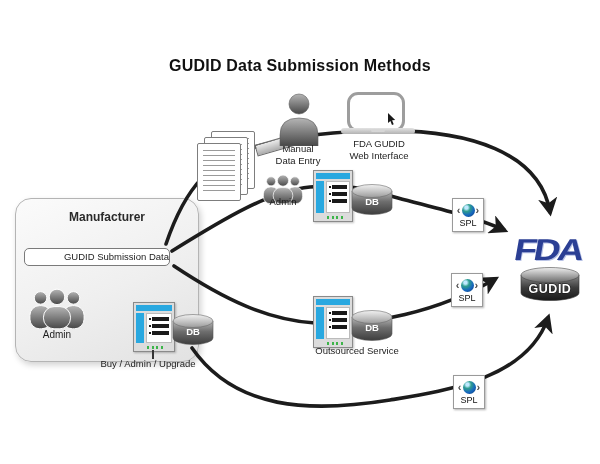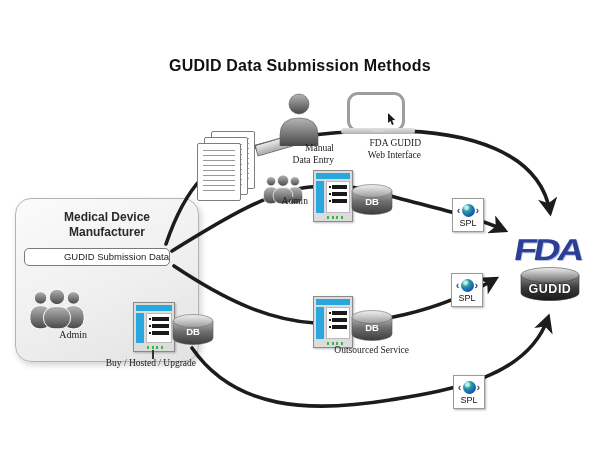--- a/index.html
+++ b/index.html
@@ -1,18 +1,18 @@
 <!DOCTYPE html>
 <html><head>
 <meta charset="utf-8">
 <style>
   html,body{margin:0;padding:0;background:#fff;}
   #canvas{position:relative;width:600px;height:464px;background:#fff;overflow:hidden;
           font-family:"Liberation Sans","DejaVu Sans",sans-serif;color:#1c1c1c;margin-top:28px;}
-  .label{position:absolute;font-size:9.5px;line-height:1.25;color:#1c1c1c;text-align:right;z-index:4;font-family:Liberation Serif, serif;}
+  .label{position:absolute;font-size:9.5px;line-height:1.25;color:#1c1c1c;text-align:center;z-index:4;}
   
   #title{position:absolute;top:29px;left:0;width:100%;text-align:center;
          font-size:16px;font-weight:bold;letter-spacing:.2px;color:#111;z-index:4;}
   
   #mfr-box{position:absolute;left:15px;top:170px;width:182px;height:162px;
            border:1px solid #b4b4b4;border-radius:16px;z-index:1;
            background:linear-gradient(155deg,#fbfbfb 0%,#efefef 55%,#e2e2e2 100%);
            box-shadow:2px 3px 6px rgba(0,0,0,.18);}
   #mfr-title{position:absolute;top:11px;left:0;width:100%;text-align:center;
              font-size:12px;font-weight:bold;color:#2a2a2a;line-height:1.25;}
@@ -91,21 +91,20 @@
       <marker id="ah" markerWidth="5.4" markerHeight="5.4" refX="3.9" refY="2.7" orient="auto" markerUnits="strokeWidth">
         <path d="M0,0 L5.2,2.7 L0,5.4 L1.4,2.7 Z" fill="#1c1c1c"></path>
       </marker>
     </defs>
   </svg>
 
   <div id="title">GUDID Data Submission Methods</div>
 
   <div id="mfr-box">
     <div id="mfr-title">
-      <div>Medical Device</div>
       <div>Manufacturer</div>
     </div>
     <div id="submission-pill">GUDID Submission Data</div>
   </div>
 
   <svg id="arrows" width="600" height="464">
     <g fill="none" stroke="#1c1c1c" stroke-width="3.6" stroke-linecap="round">
       <path d="M166,216 C185,160 210,130 262,117 C300,107 335,103 380,103 C470,101 540,125 550,184" marker-end="url(#ah)"></path>
       <path d="M172,223 C225,190 270,163 310,159 C345,156 362,160 398,170 C435,180 475,189 504,202" marker-end="url(#ah)"></path>
       <path d="M174,238 C225,272 268,292 315,295 C370,299 440,283 495,251" marker-end="url(#ah)"></path>
@@ -203,21 +202,21 @@
     </div>
     <div class="dots"></div>
   </div>
   <svg class="icon" style="left:171px;top:285px;" width="44" height="33">
     <path d="M2,8 v17 a20,6.5 0 0 0 40,0 v-17" fill="url(#cylBody)" stroke="#555" stroke-width=".6"></path>
     <ellipse cx="22" cy="8" rx="20" ry="6.5" fill="url(#cylTop)" stroke="#6a6a6a" stroke-width=".6"></ellipse>
     <text x="22" y="22" text-anchor="middle" font-size="9.5" font-weight="bold" fill="#fff">DB</text>
   </svg>
   <div class="tick" style="left:152px;top:322px;"></div>
   <div class="label" style="left:100px;top:330px;width:96px;">
-    <div>Buy / Hosted / Upgrade</div>
+    <div>Buy / Admin / Upgrade</div>
   </div>
 
   <div class="spl" style="left:452px;top:170px;">
     <div class="top">
         <span class="ang">‹</span>
         <span class="globe"></span>
         <span class="ang">›</span>
       </div>
     <div class="txt">SPL</div>
   </div>

